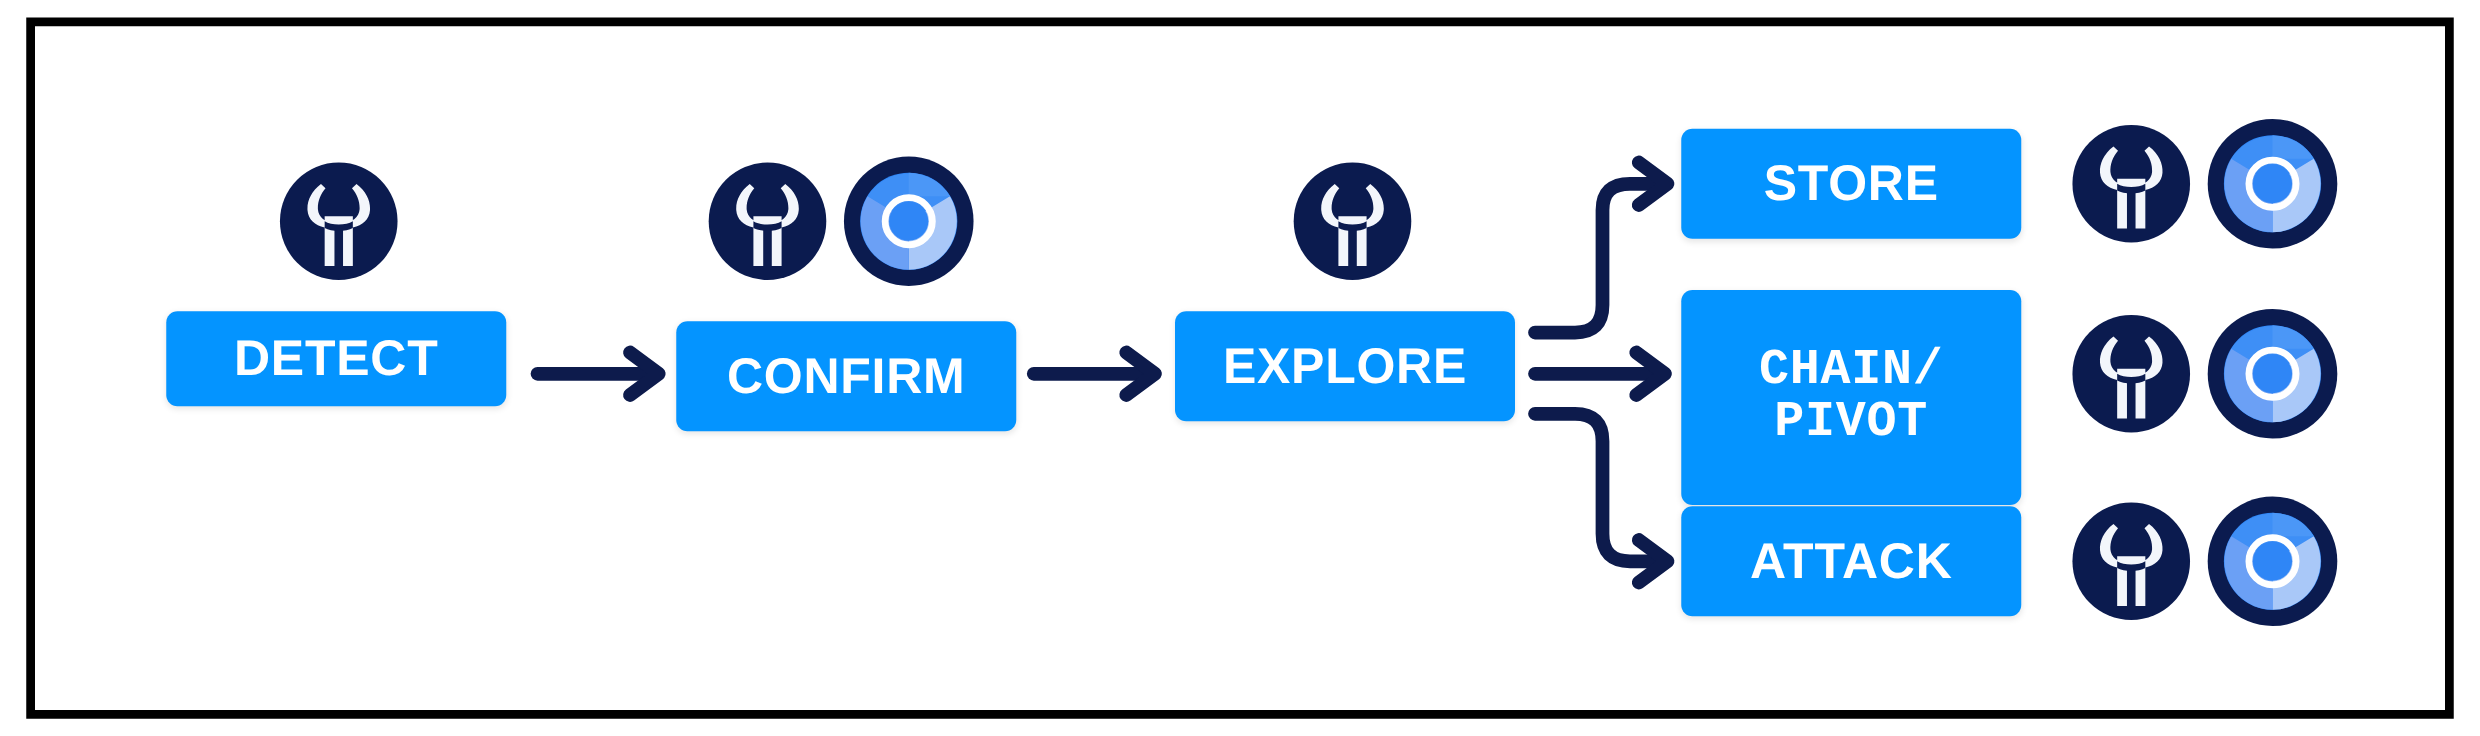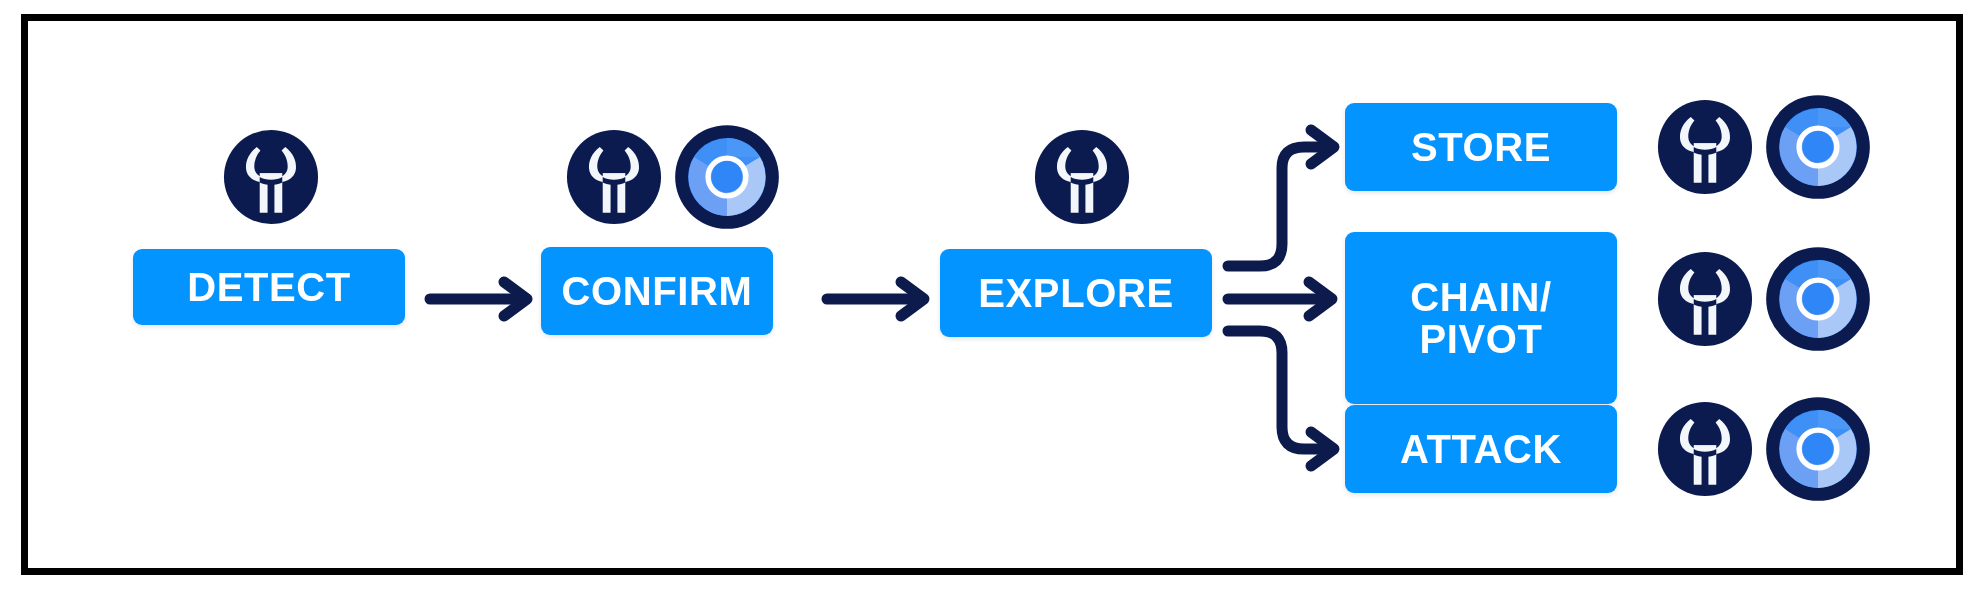--- a/index.html
+++ b/index.html
@@ -160,21 +160,21 @@
   <div class="icon-badge" style="left:565px; top:128px; width:98px; height:98px;">
     <svg viewBox="0 0 100 100">
         <use href="#sym-wrench"></use>
       </svg>
   </div>
   <div class="icon-badge" style="left:673px; top:123px; width:108px; height:108px;">
     <svg viewBox="0 0 100 100">
         <use href="#sym-chromium"></use>
       </svg>
   </div>
-  <div class="stage-box" style="left:541px; top:247px; width:232px; height:88px;">
+  <div class="stage-box" style="left:541px; top:257px; width:272px; height:88px;">
     <span class="box-label">CONFIRM</span>
   </div>
 
   <div class="icon-badge" style="left:1033px; top:128px; width:98px; height:98px;">
     <svg viewBox="0 0 100 100">
         <use href="#sym-wrench"></use>
       </svg>
   </div>
   <div class="stage-box" style="left:940px; top:249px; width:272px; height:88px;">
     <span class="box-label">EXPLORE</span>
@@ -187,21 +187,21 @@
     <svg viewBox="0 0 100 100">
         <use href="#sym-wrench"></use>
       </svg>
   </div>
   <div class="icon-badge" style="left:1764px; top:93px; width:108px; height:108px;">
     <svg viewBox="0 0 100 100">
         <use href="#sym-chromium"></use>
       </svg>
   </div>
 
-  <div class="stage-box" style="left:1345px; top:232px; width:272px; height:172px;">
+  <div class="stage-box" style="left:1345px; top:232px; width:272px; height:172px;font-family:Liberation Mono, monospace;">
     <span class="box-label">CHAIN/
 PIVOT</span>
   </div>
   <div class="icon-badge" style="left:1656px; top:250px; width:98px; height:98px;">
     <svg viewBox="0 0 100 100">
         <use href="#sym-wrench"></use>
       </svg>
   </div>
   <div class="icon-badge" style="left:1764px; top:245px; width:108px; height:108px;">
     <svg viewBox="0 0 100 100">

